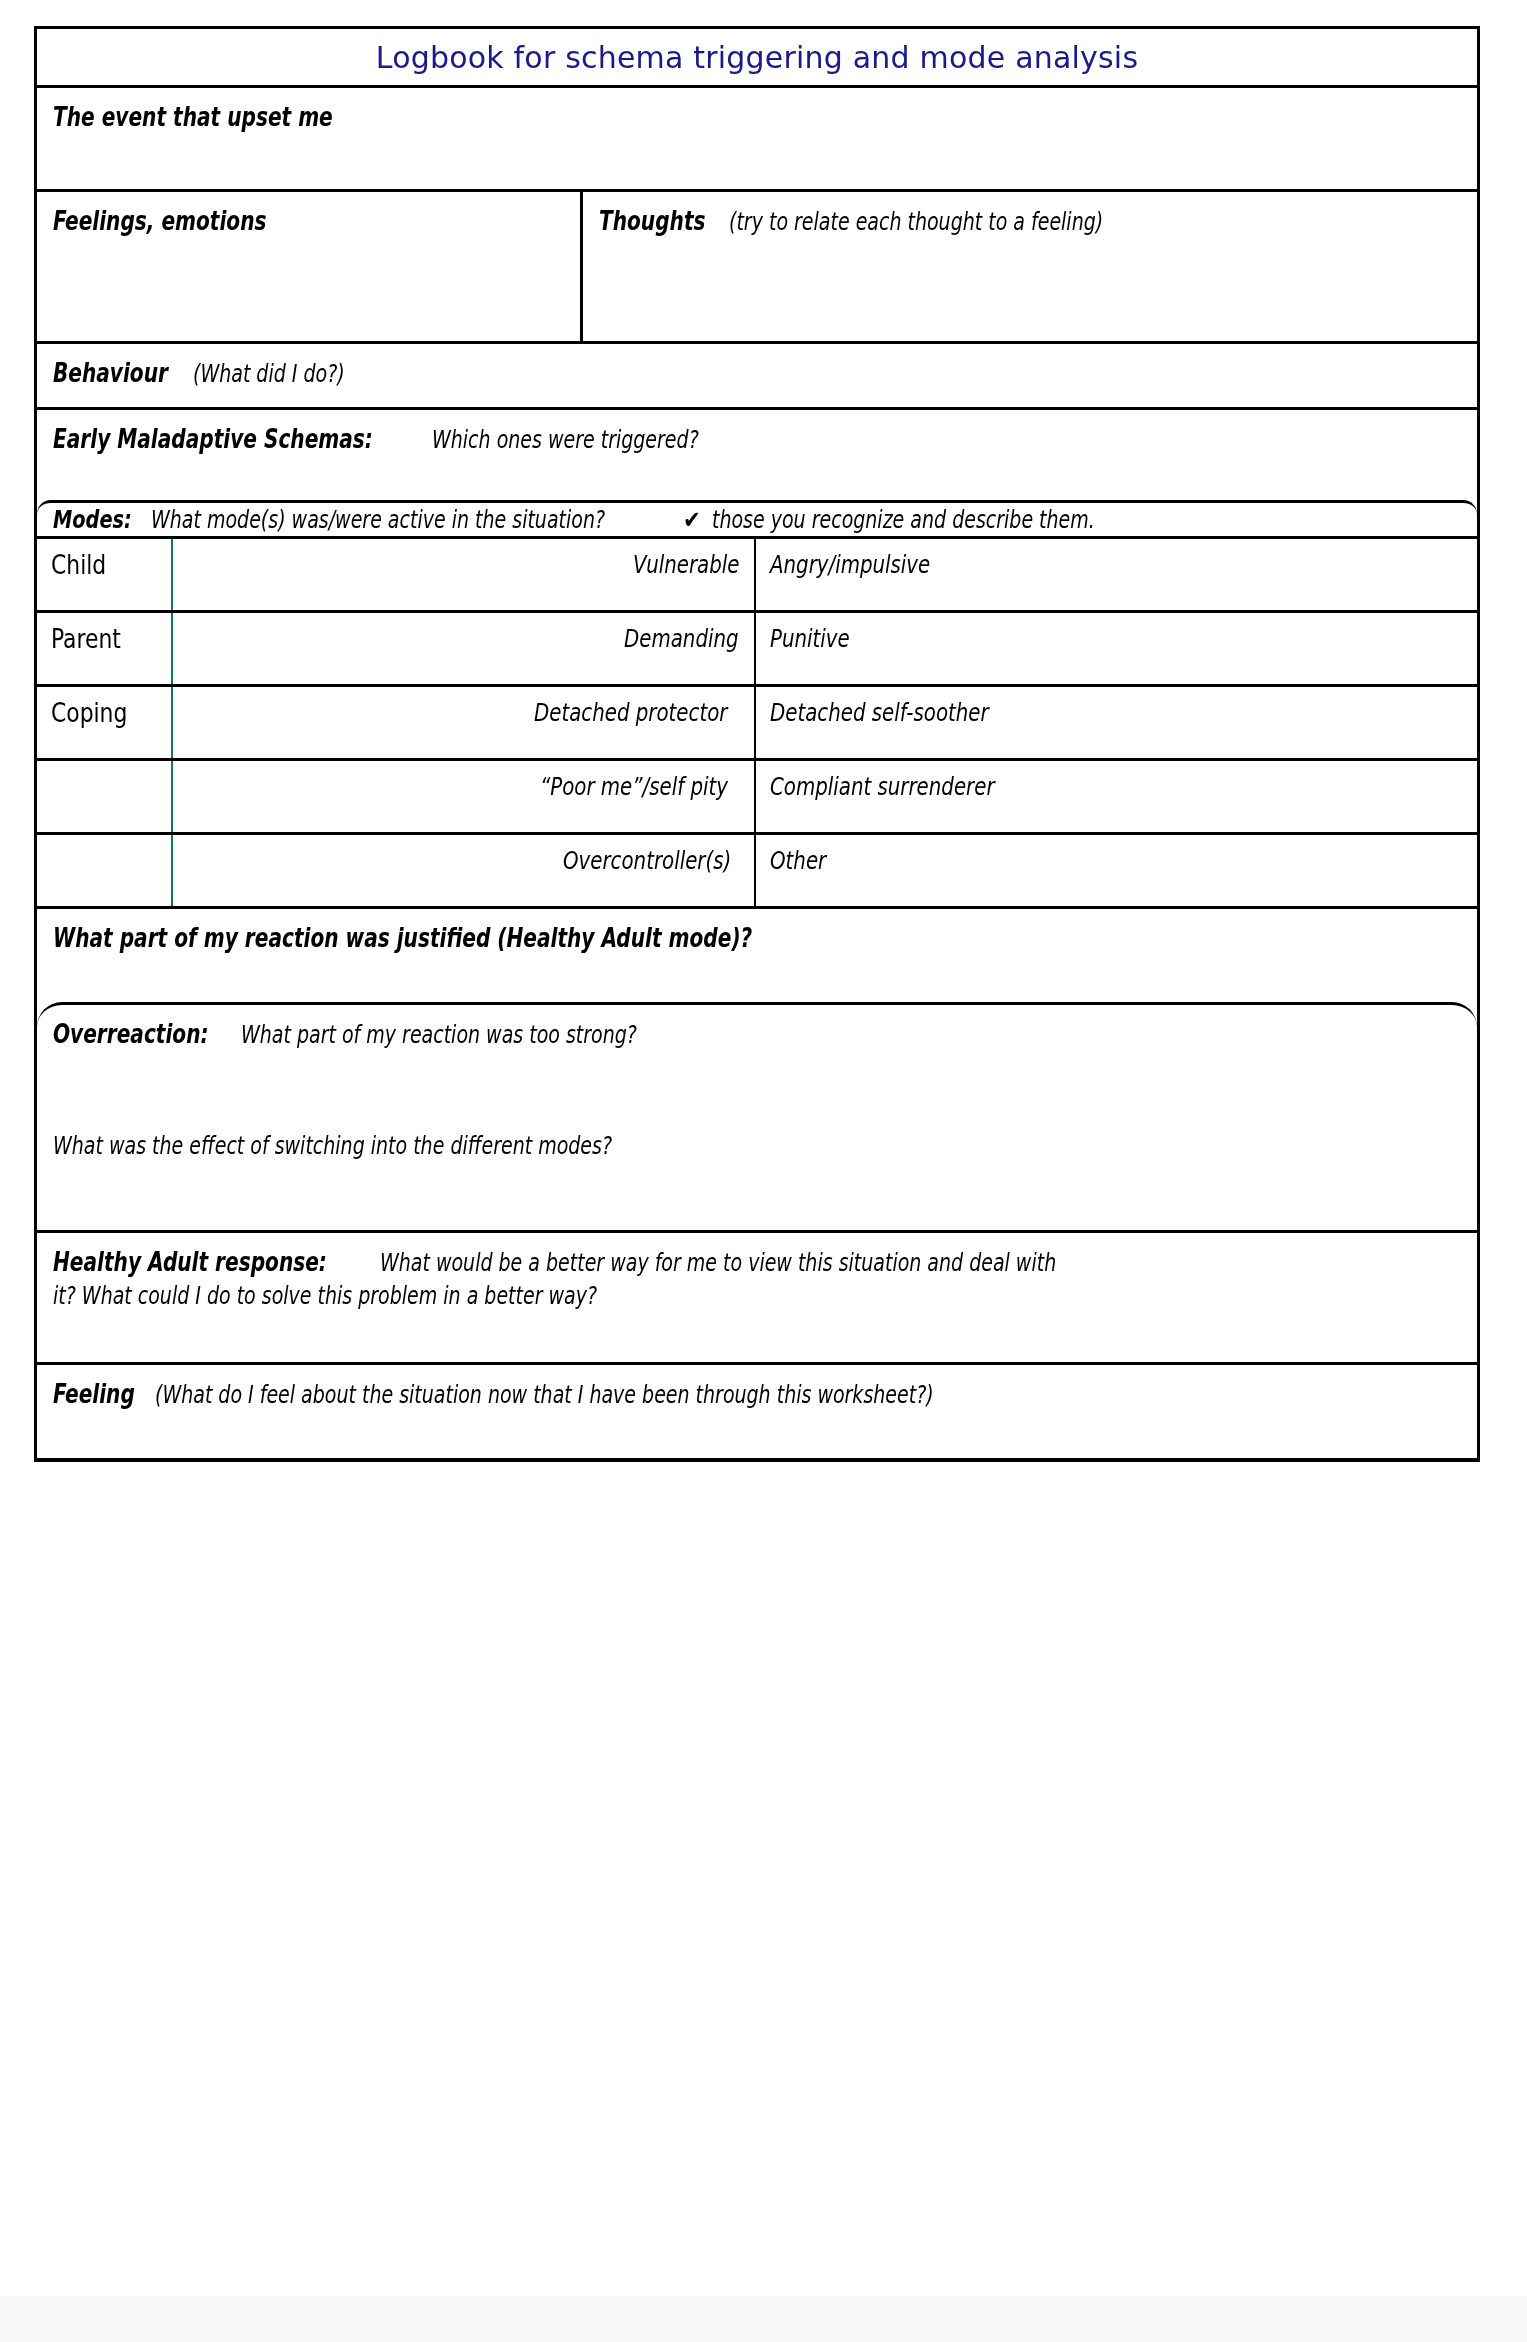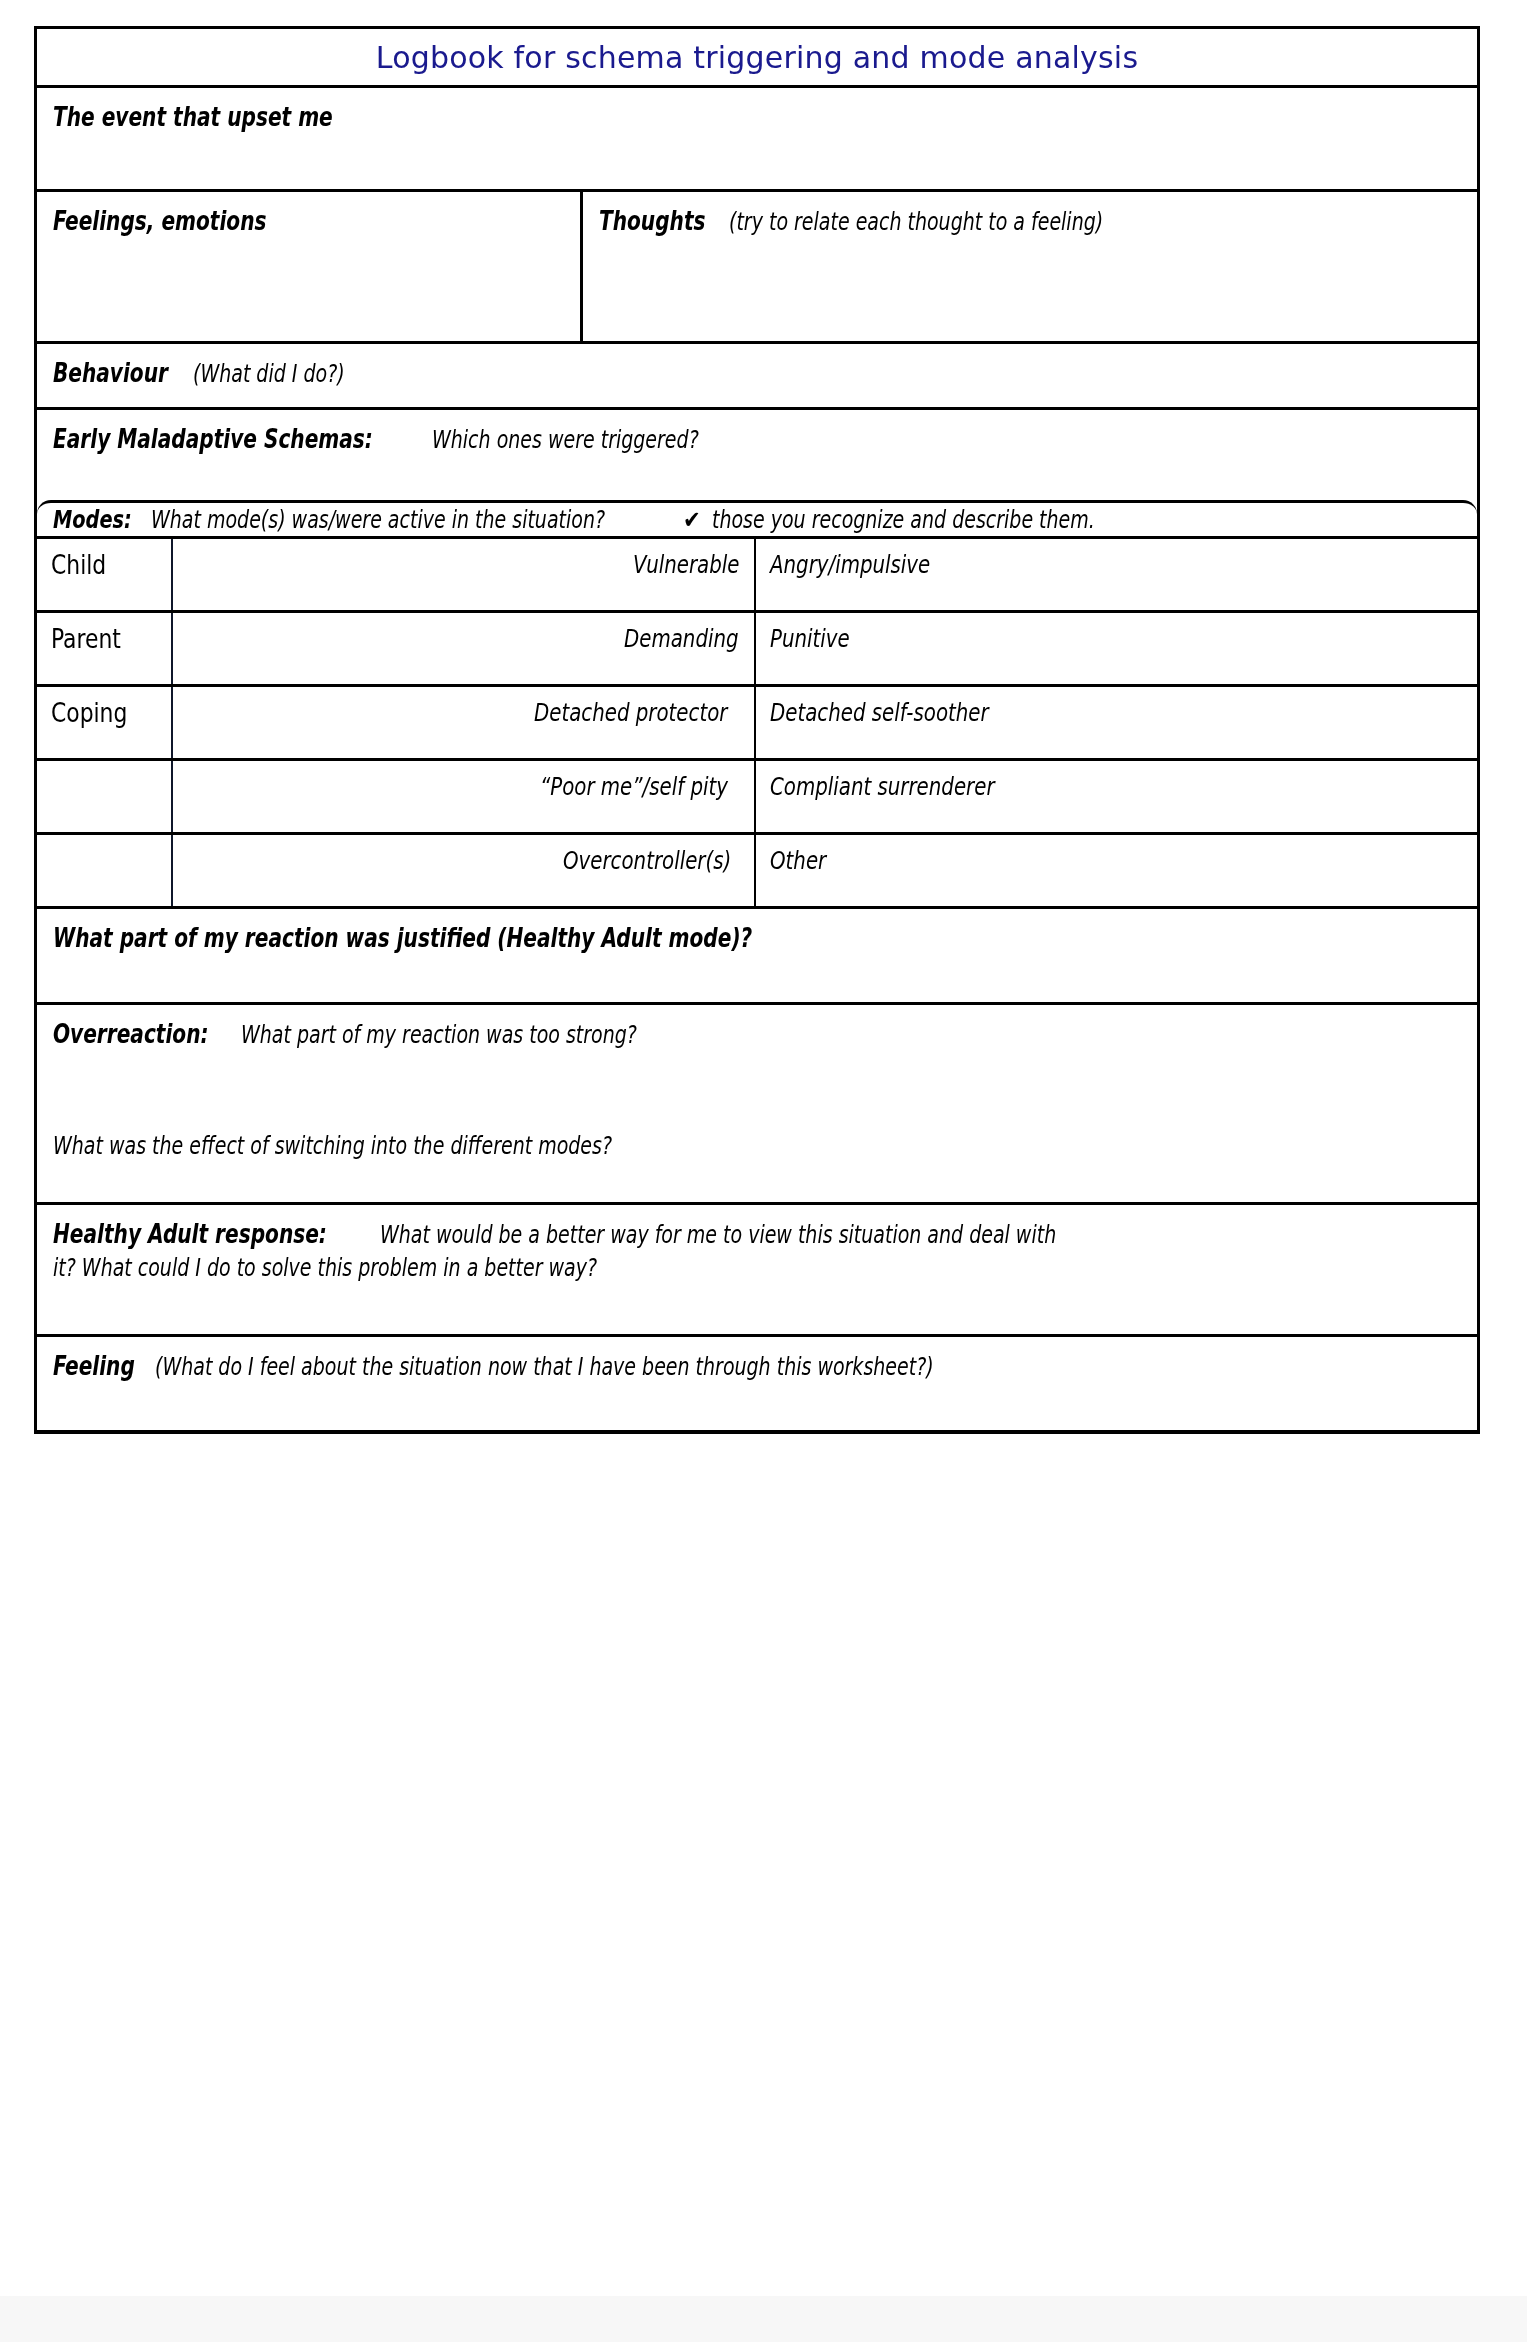--- a/index.html
+++ b/index.html
@@ -103,21 +103,21 @@
   .line-gap { height: 30px; }
 
   
   .r-event   { height: 104px; }
   .r-feel    { height: 152px; }
   .r-behav   { height: 66px;  }
   .r-schema  { height: 93px; }
   .r-modeshdr{ height: 36px; border-radius: 14px;  }
   .r-mode    { height: 74px;  }
   .r-just    { height: 96px;  }
-  .r-over    { height: 200px; }
+  .r-over    { height: 228px; border-radius: 25px; }
   .r-ha      { height: 132px; }
   .r-feeling { height: 96px;  }
 
   
   .split {
     display: flex;
     height: 100%;
   }
   .split .cell-left {
     width: 546px;
@@ -131,21 +131,21 @@
     padding: 14px 16px 0 16px;
   }
 
   
   .modes-row {
     display: flex;
     height: 100%;
   }
   .m-cat {
     width: 136px;
-    border-right: 2px solid #0f172a;
+    border-right: 2px solid #0f766e;
     box-sizing: border-box;
     padding: 10px 0 0 14px;
   }
   .m-a {
     width: 583px;
     border-right: 2px solid #000000;
     box-sizing: border-box;
     padding: 11px 0 0 14px;
     text-align: right;
   }

